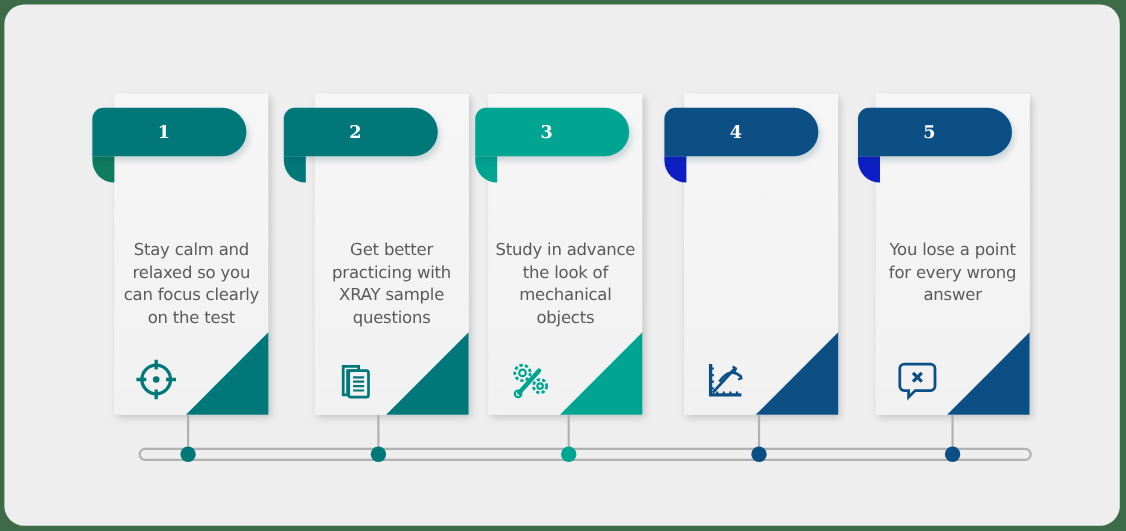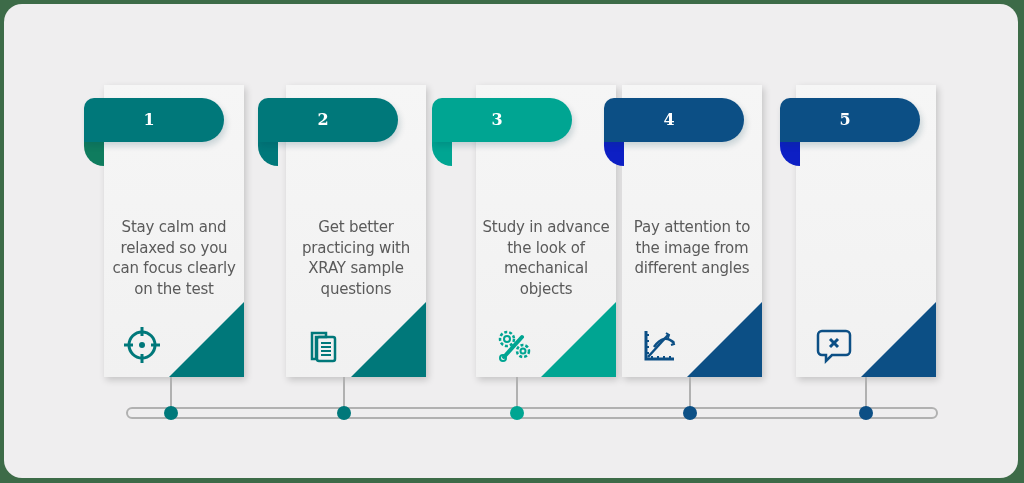--- a/index.html
+++ b/index.html
@@ -48,54 +48,54 @@
     <line x1="17" y1="22" x2="27" y2="22" stroke="#00787a" stroke-width="2"></line>
     <line x1="17" y1="26" x2="27" y2="26" stroke="#00787a" stroke-width="2"></line>
     <line x1="17" y1="30" x2="27" y2="30" stroke="#00787a" stroke-width="2"></line>
   </svg>
 </div>
 <div class="curl" style="left:258px;--cd:#00787a"></div>
 <div class="tab" style="left:258px;--c:#00787a">
   <div class="num">2</div>
 </div>
 
-<div class="card" style="left:476px;--c:#00a592">
+<div class="card" style="left:444px;--c:#00a592">
   <div class="text">Study in advance the look of mechanical objects</div>
   <div class="corner"></div>
   <svg class="icon" viewBox="0 0 40 40">
     <circle cx="13" cy="14" r="7" fill="none" stroke="#00a592" stroke-width="2.5" stroke-dasharray="3 2"></circle>
     <circle cx="13" cy="14" r="3" fill="none" stroke="#00a592" stroke-width="2"></circle>
     <circle cx="29" cy="26" r="6" fill="none" stroke="#00a592" stroke-width="2.5" stroke-dasharray="3 2"></circle>
     <circle cx="29" cy="26" r="2.5" fill="none" stroke="#00a592" stroke-width="2"></circle>
     <line x1="10" y1="32" x2="28" y2="12" stroke="#00a592" stroke-width="4" stroke-linecap="round"></line>
     <circle cx="9" cy="33" r="3" fill="none" stroke="#00a592" stroke-width="2"></circle>
   </svg>
 </div>
 <div class="curl" style="left:432px;--cd:#00a592"></div>
 <div class="tab" style="left:432px;--c:#00a592">
   <div class="num">3</div>
 </div>
 
 <div class="card" style="left:622px;--c:#0c4f85">
-  <div class="text">Pay attention to the image from different angles</div>
   <div class="corner"></div>
   <svg class="icon" viewBox="0 0 40 40">
     <path d="M6 6 v28 h28" fill="none" stroke="#0c4f85" stroke-width="3"></path>
     <path d="M6 10 h3 M6 16 h3 M6 22 h3 M6 28 h3 M12 34 v-3 M18 34 v-3 M24 34 v-3 M30 34 v-3" stroke="#0c4f85" stroke-width="2"></path>
     <line x1="8" y1="32" x2="28" y2="10" stroke="#0c4f85" stroke-width="2.5"></line>
     <path d="M14 22 q10 -14 20 -4" fill="none" stroke="#0c4f85" stroke-width="2.5"></path>
     <path d="M26 8 l3 2 l-1 3 M33 16 l1 3 l-3 1" fill="none" stroke="#0c4f85" stroke-width="2"></path>
   </svg>
 </div>
 <div class="curl" style="left:604px;--cd:#0d1fc4"></div>
 <div class="tab" style="left:604px;--c:#0c4f85">
   <div class="num">4</div>
 </div>
 
 <div class="card" style="left:796px;--c:#0c4f85">
+  <div class="text">You lose a point for every wrong answer</div>
   <div class="corner"></div>
   <svg class="icon" viewBox="0 0 40 40">
     <path d="M8 6 h24 a4 4 0 0 1 4 4 v16 a4 4 0 0 1 -4 4 h-14 l-6 6 v-6 h-4 a4 4 0 0 1 -4 -4 v-16 a4 4 0 0 1 4 -4 z" fill="none" stroke="#0c4f85" stroke-width="2.5"></path>
     <line x1="16" y1="14" x2="24" y2="22" stroke="#0c4f85" stroke-width="3"></line>
     <line x1="24" y1="14" x2="16" y2="22" stroke="#0c4f85" stroke-width="3"></line>
   </svg>
 </div>
 <div class="curl" style="left:780px;--cd:#0d1fc4"></div>
 <div class="tab" style="left:780px;--c:#0c4f85">
   <div class="num">5</div>

